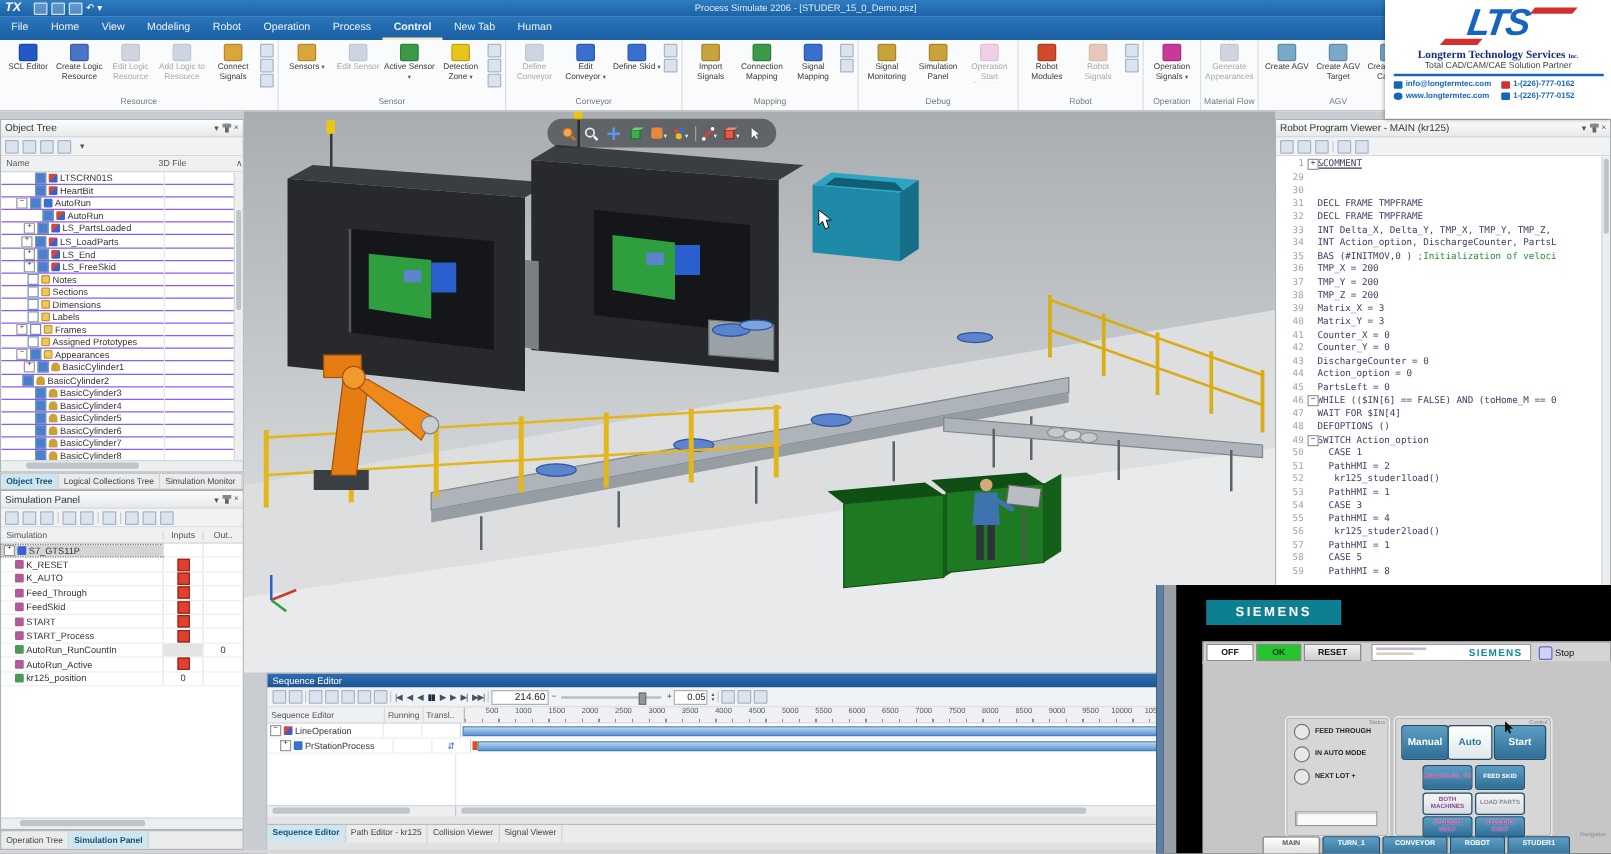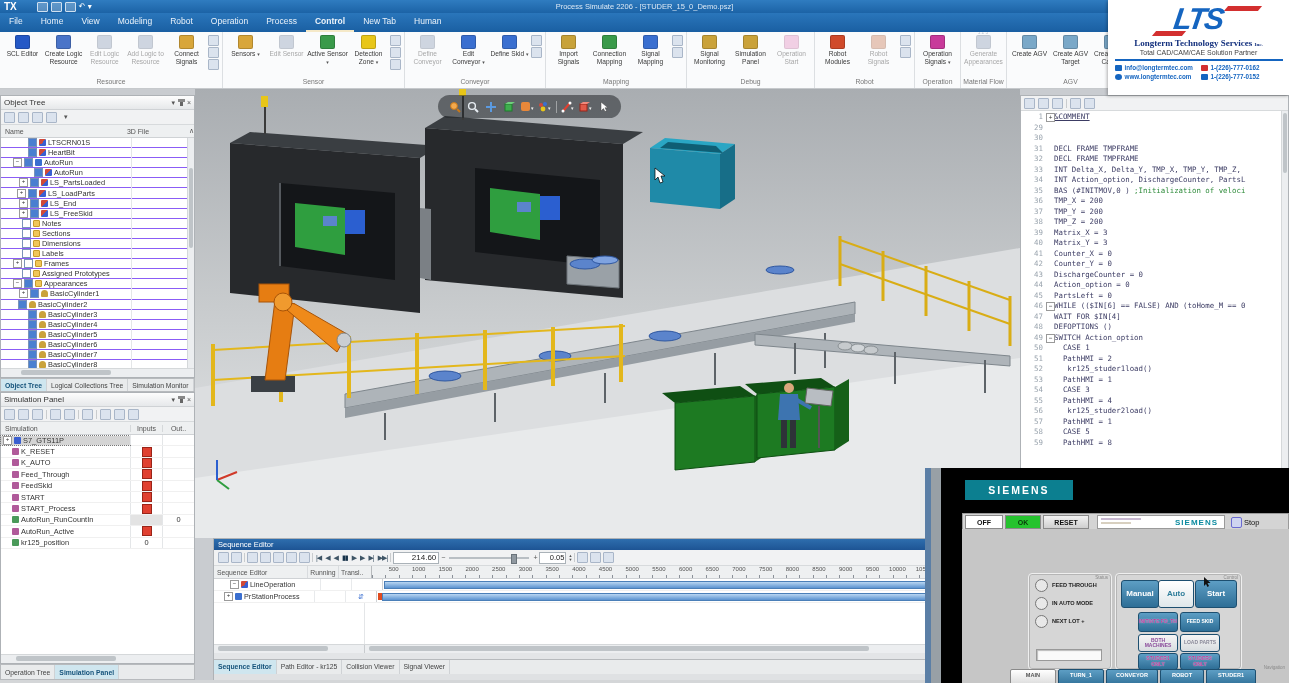--- a/index.html
+++ b/index.html
@@ -3,21 +3,21 @@
 <meta charset="utf-8">
 <style>
   html,body{margin:0;padding:0;background:#9aa0a6}
   #app{position:relative;width:1289px;height:683px;overflow:hidden;background:#c9ccd0;
        font-family:"Liberation Sans","DejaVu Sans",sans-serif;-webkit-font-smoothing:antialiased}
   
   #titlebar{position:absolute;left:0;top:0;width:100%;height:13px;background:linear-gradient(#2f7cc0,#1c63a6);
             display:flex;align-items:center;color:#fff;font-size:8px;z-index:20}
   #qat{display:flex;align-items:center;gap:3px;padding-left:4px}
   .qicon{width:9px;height:8px;border:1px solid #cfe0f0;background:rgba(255,255,255,.25);border-radius:1px}
-  #tx-logo{font-weight:bold;font-size:10px;letter-spacing:0;margin-right:17px}
+  #tx-logo{font-weight:bold;font-style:italic;font-size:10px;letter-spacing:0;margin-right:7px}
   #win-title{position:absolute;left:0;right:0;text-align:center;font-size:7.5px;color:#dce9f5}
   #menubar{position:absolute;left:0;top:13px;width:100%;height:19px;background:linear-gradient(#2a76bb,#1a5fa2);
            display:flex;align-items:flex-end;z-index:19}
   .mtab{color:#eaf2fa;font-size:8.5px;padding:3px 9px 4px;cursor:default}
   .mtab.act{font-weight:bold;border-bottom:2px solid #f5e9c8}
   
   #ribbon{position:absolute;left:0;top:32px;width:1108px;height:56px;background:#fafbfc;border-bottom:1px solid #c6c9cc;
           display:flex;z-index:18}
   .rgroup{display:flex;flex-direction:column;border-right:1px solid #dcdfe2;padding:1px 2px 0}
   .rrow{display:flex;flex:1;align-items:flex-start}
@@ -922,20 +922,27 @@
     <div class="hscroll">
         <div class="thumb" style="left:15px;width:100px"></div>
       </div>
   </div>
   <div class="tabsbar" style="top:664px;height:16px" id="left-tabs">
       <span class="btab">Operation Tree</span>
       <span class="btab act">Simulation Panel</span>
     </div>
 
   <div id="pviewer" class="panel">
+    <div class="phead">
+      <span>Robot Program Viewer  - MAIN (kr125)</span>
+        <span class="sp"></span>
+      <span class="hbt">▾</span>
+      <span class="pin"></span>
+      <span class="hbt">×</span>
+    </div>
     <div class="ptool" id="pviewer-tool">
         <span class="rmini"></span>
         <span class="rmini"></span>
         <span class="rmini"></span>
         <span class="tool-sep"></span>
         <span class="rmini"></span>
         <span class="rmini"></span>
       </div>
     <div id="code">
         <div class="cl">
@@ -1180,21 +1187,21 @@
             <span>11000</span>
             <span>11500</span>
             <span>12000</span>
             <span>12500</span>
           </div>
           <div id="ruler-ticks"></div>
       </div>
     </div>
     <div id="seq-rows">
         <div class="srow">
-     <span class="c1" style="padding-left:16px">
+     <span class="c1" style="padding-left:2px">
        <span class="xp">−</span>
        <span class="tic signal"></span>
        <span>LineOperation</span>
           </span>
      <span class="c2"></span>
      <span class="c3"></span>
      <span class="gantt">
             <span class="gbar" style=""></span>
           </span>
    </div>

